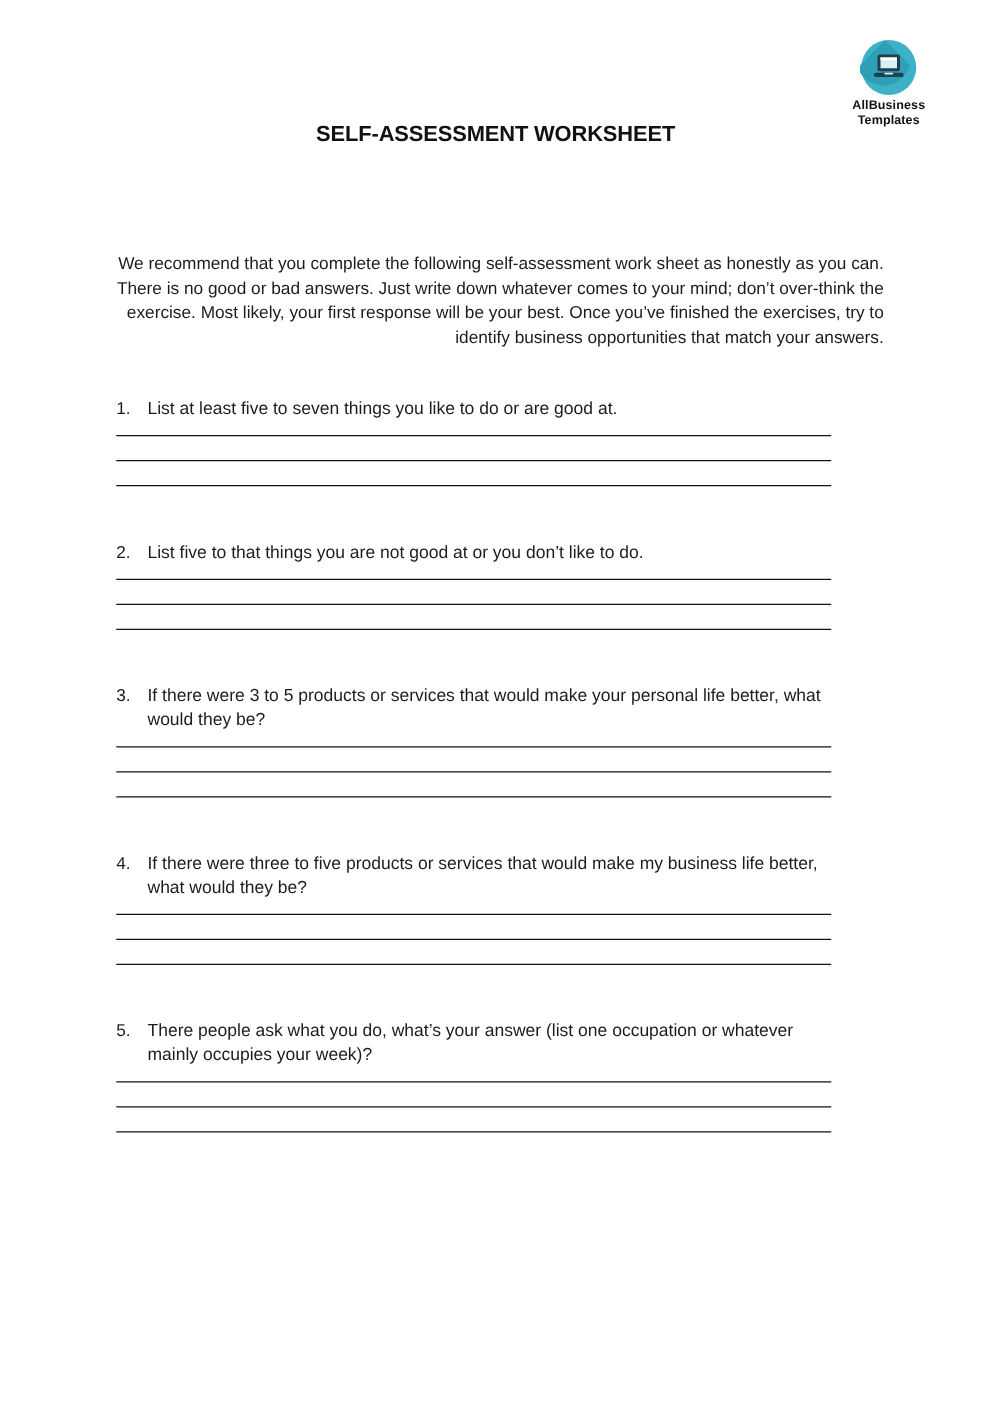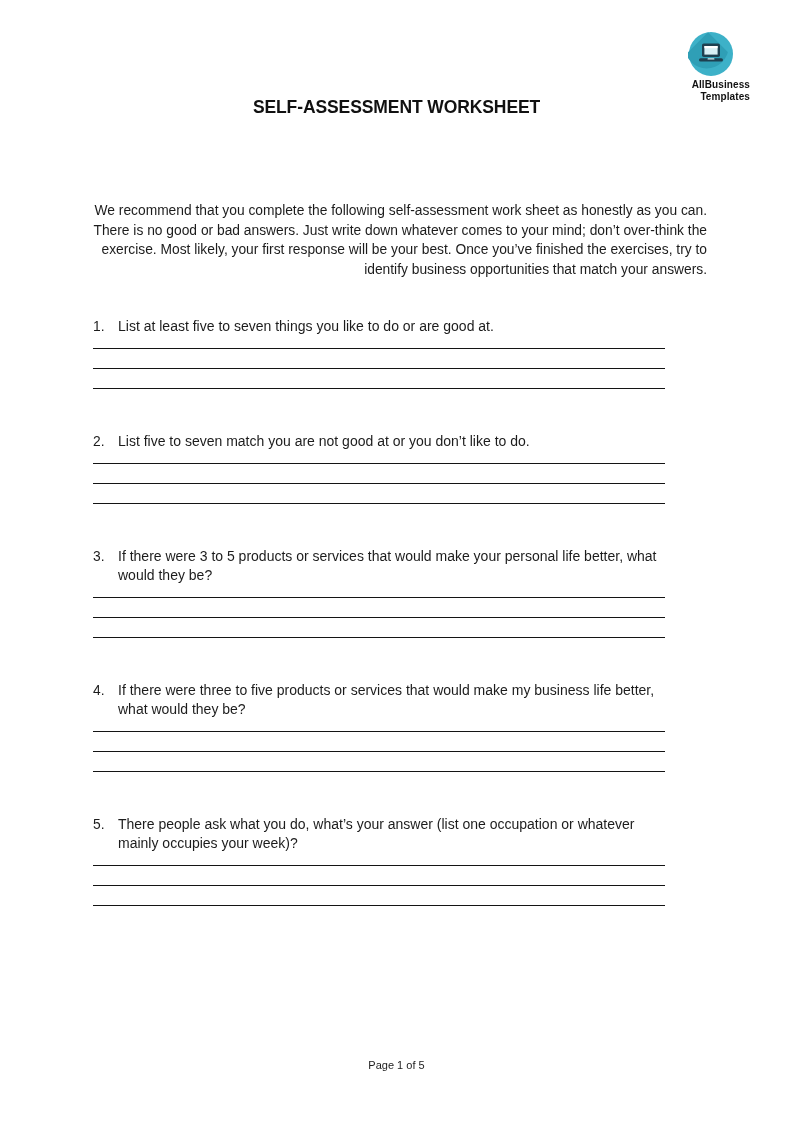--- a/index.html
+++ b/index.html
@@ -24,21 +24,20 @@
     text-align: center;
   }
   .logo svg { display: block; margin: 0 auto; }
   .logo-text {
     margin-top: 2px;
     font-size: 10px;
     font-weight: 600;
     line-height: 11.5px;
     color: #111;
     letter-spacing: 0.1px;
-    text-align: right;
   }
 
   
   .title {
     position: absolute;
     top: 97px; left: 0;
     width: 100%;
     text-align: center;
     font-size: 17.5px;
     font-weight: bold;
@@ -133,21 +132,21 @@
     <div class="answer-lines">
           <div class="answer-line"></div>
           <div class="answer-line"></div>
           <div class="answer-line"></div>
         </div>
   </div>
 
   <div class="question">
     <div class="q-row">
       <div class="q-number">2.</div>
-      <div class="q-text">List five to seven match you are not good at or you don’t like to do.</div>
+      <div class="q-text">List five to that things you are not good at or you don’t like to do.</div>
     </div>
     <div class="answer-lines">
           <div class="answer-line"></div>
           <div class="answer-line"></div>
           <div class="answer-line"></div>
         </div>
   </div>
 
   <div class="question">
     <div class="q-row">
@@ -179,15 +178,14 @@
       <div class="q-text">There people ask what you do, what’s your answer (list one occupation or whatever mainly occupies your week)?</div>
     </div>
     <div class="answer-lines">
           <div class="answer-line"></div>
           <div class="answer-line"></div>
           <div class="answer-line"></div>
         </div>
   </div>
 </div>
 
-  <div class="footer">Page 1 of 5</div>
 
 </div>
 
 </body></html>

